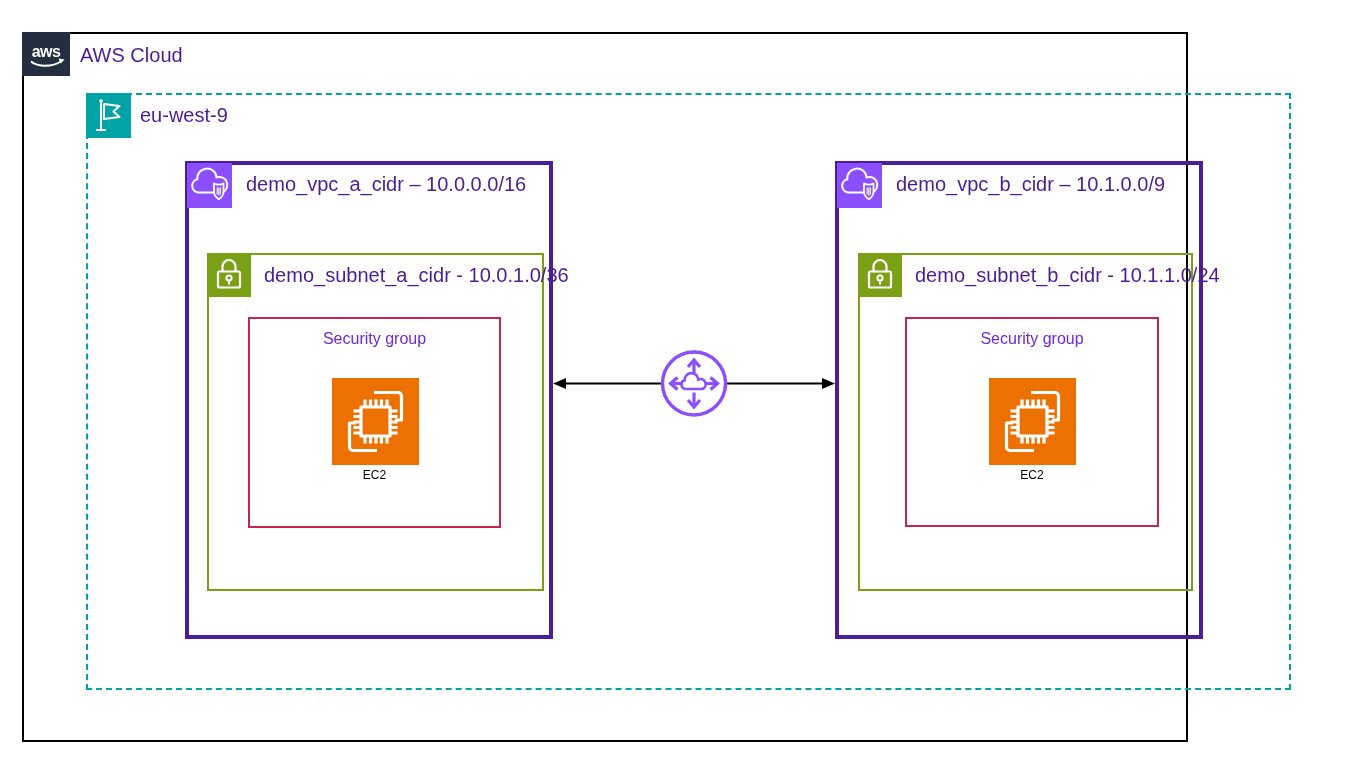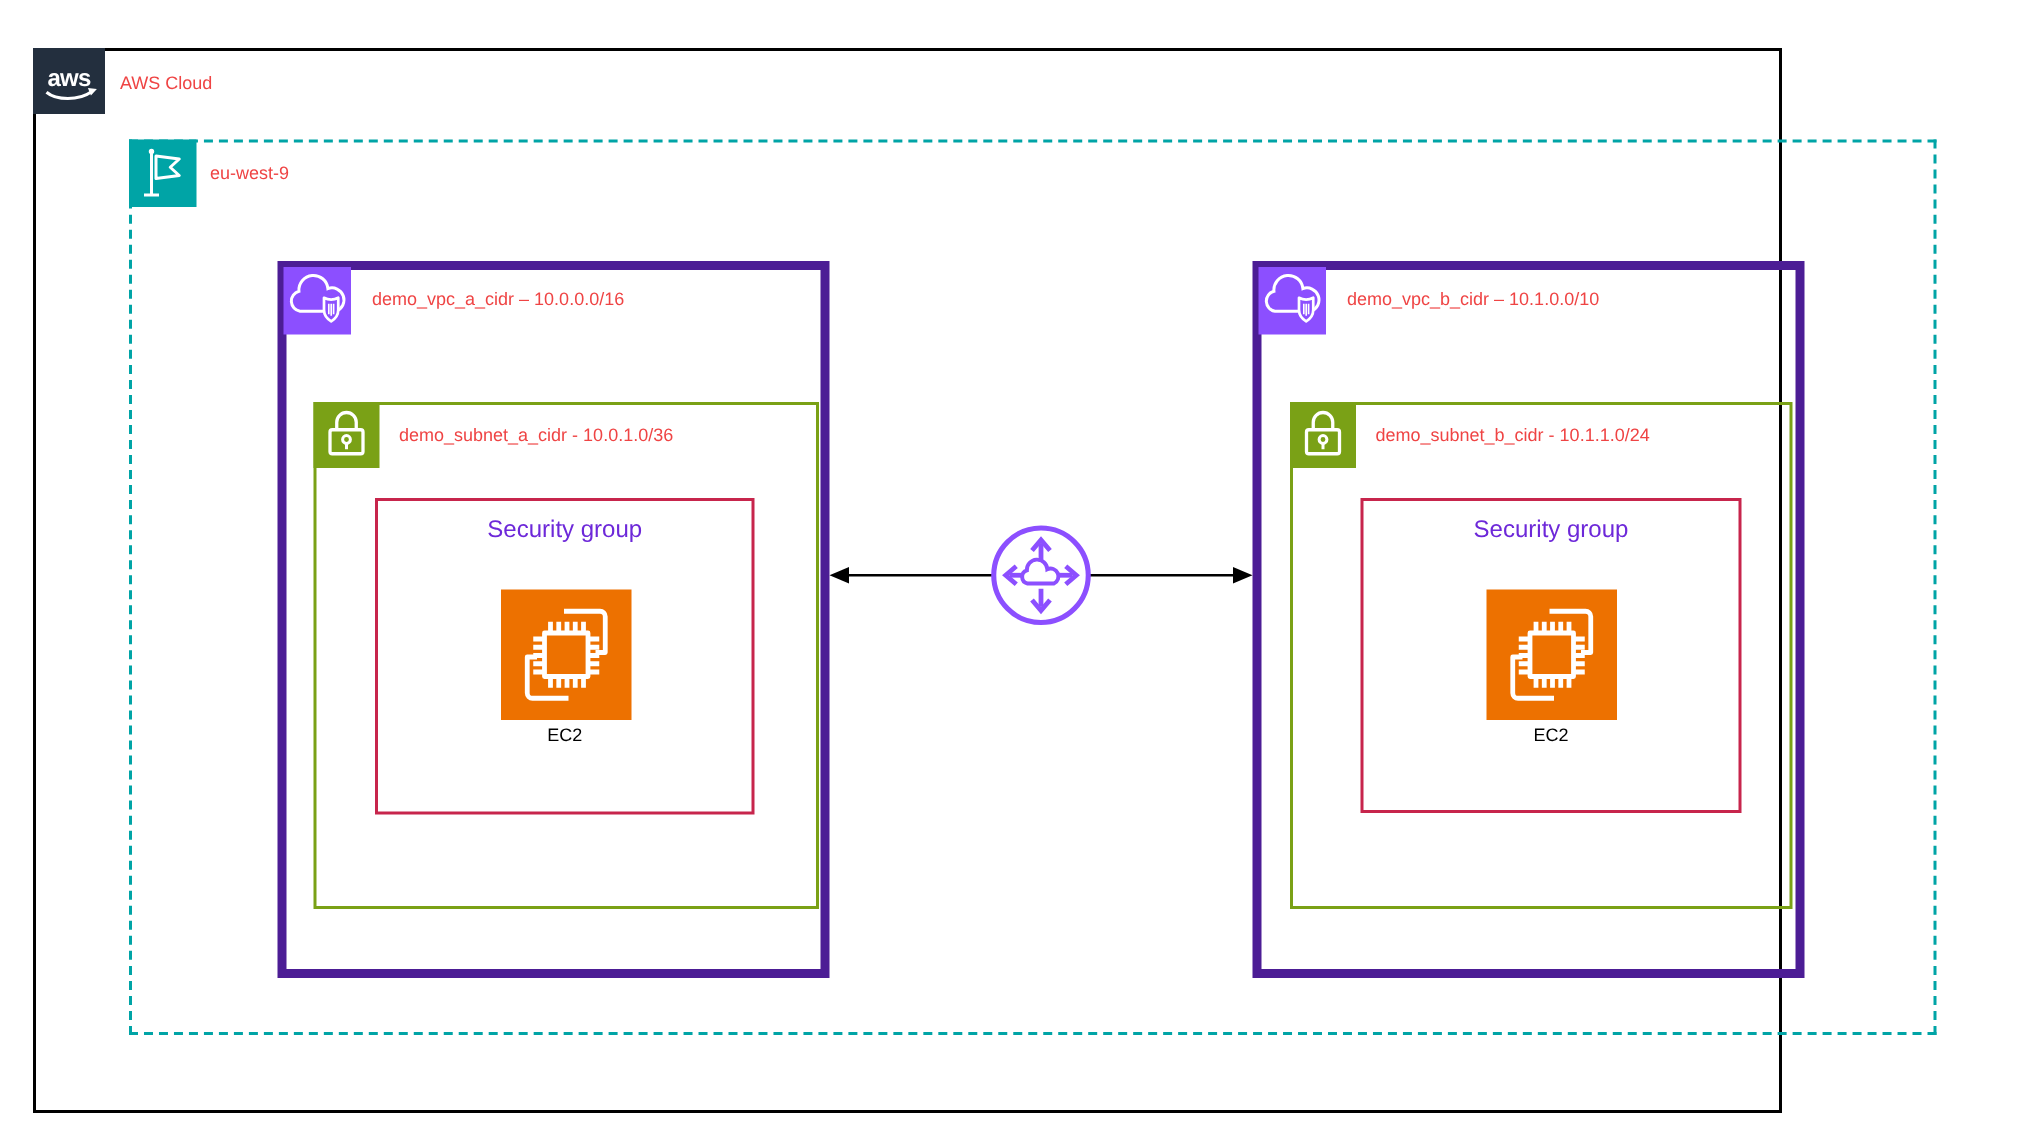--- a/index.html
+++ b/index.html
@@ -9,26 +9,26 @@
   .aws-cloud-box { position:absolute; left:22px; top:32px; width:1166px; height:710px;
                    border:2px solid #000; background:#fff; }
   .tile { position:absolute; display:flex; align-items:center; justify-content:center; }
   .tile svg { display:block; }
   .tile-dark  { background:#232F3E; }
   .tile-teal  { background:#00A4A6; }
   .tile-purple{ background:#8C4FFF; }
   .tile-green { background:#7AA116; }
   .tile-orange{ background:#ED7100; }
 
-  .hdr-label { position:absolute; font-size:12px; line-height:20px; color:#ef4444; white-space:nowrap; }
+  .hdr-label { position:absolute; font-size:20px; line-height:20px; color:#4c1d95; white-space:nowrap; }
 
   .region-box { position:absolute; left:62px; top:59px; width:1205px; height:597px;
                 border:2px dashed #00A4A6; }
 
-  .vpc-box { position:absolute; top:79px; width:368px; height:478px; border:6px solid #4c1d95; }
+  .vpc-box { position:absolute; top:66px; width:368px; height:478px; border:4px solid #4c1d95; }
   .vpc-a { left:97px; }
   .vpc-b { left:747px; }
 
   .subnet-box { position:absolute; top:88px; width:337px; height:338px; border:2px solid #7AA116; }
   .subnet-a { left:18px; }
   .subnet-b { left:19px; width:335px; }
 
   .sg-box { position:absolute; top:62px; width:253px; height:211px; border:2px solid #C7254C; }
   .sg-a { left:39px; }
   .sg-b { left:45px; width:254px; height:210px; }
@@ -117,21 +117,21 @@
       <div class="vpc-box vpc-b">
         <div class="tile tile-purple" style="left:-2px; top:-2px; width:45px; height:45px;">
           <svg width="45" height="45" viewBox="0 0 45 45">
             <path d="M11 29.5 A6.8 6.8 0 0 1 10.3 16.2 A9.4 9.4 0 0 1 29.6 14.4 A6.5 6.5 0 0 1 35 29.5 Z" fill="none" stroke="#fff" stroke-width="2"></path>
             <path d="M27 20.5 C30 22 33.5 22 36.5 20.5 V28.5 C36.5 33 32.8 35.6 31.8 36.2 C30.8 35.6 27 33 27 28.5 Z" fill="#8C4FFF" stroke="#fff" stroke-width="1.8" stroke-linejoin="round"></path>
             <line x1="30.2" y1="24.5" x2="30.2" y2="31.5" stroke="#fff" stroke-width="1.1"></line>
             <line x1="31.8" y1="24.5" x2="31.8" y2="32.5" stroke="#fff" stroke-width="1.1"></line>
             <line x1="33.4" y1="24.5" x2="33.4" y2="31.5" stroke="#fff" stroke-width="1.1"></line>
           </svg>
         </div>
-        <div class="hdr-label" style="left:57px; top:9px;">demo_vpc_b_cidr – 10.1.0.0/10</div>
+        <div class="hdr-label" style="left:57px; top:9px;">demo_vpc_b_cidr – 10.1.0.0/9</div>
 
         <div class="subnet-box subnet-b">
           <div class="tile tile-green" style="left:-2px; top:-2px; width:44px; height:44px;">
             <svg width="44" height="44" viewBox="0 0 44 44">
               <path d="M15.5 18.5 V13.5 A6.5 6.5 0 0 1 28.5 13.5 V18.5" fill="none" stroke="#fff" stroke-width="2.2"></path>
               <rect x="11" y="18.5" width="22" height="16" rx="1.5" fill="none" stroke="#fff" stroke-width="2.2"></rect>
               <circle cx="22" cy="25" r="2.6" fill="none" stroke="#fff" stroke-width="2"></circle>
               <line x1="22" y1="27.6" x2="22" y2="31.5" stroke="#fff" stroke-width="2"></line>
             </svg>
           </div>

